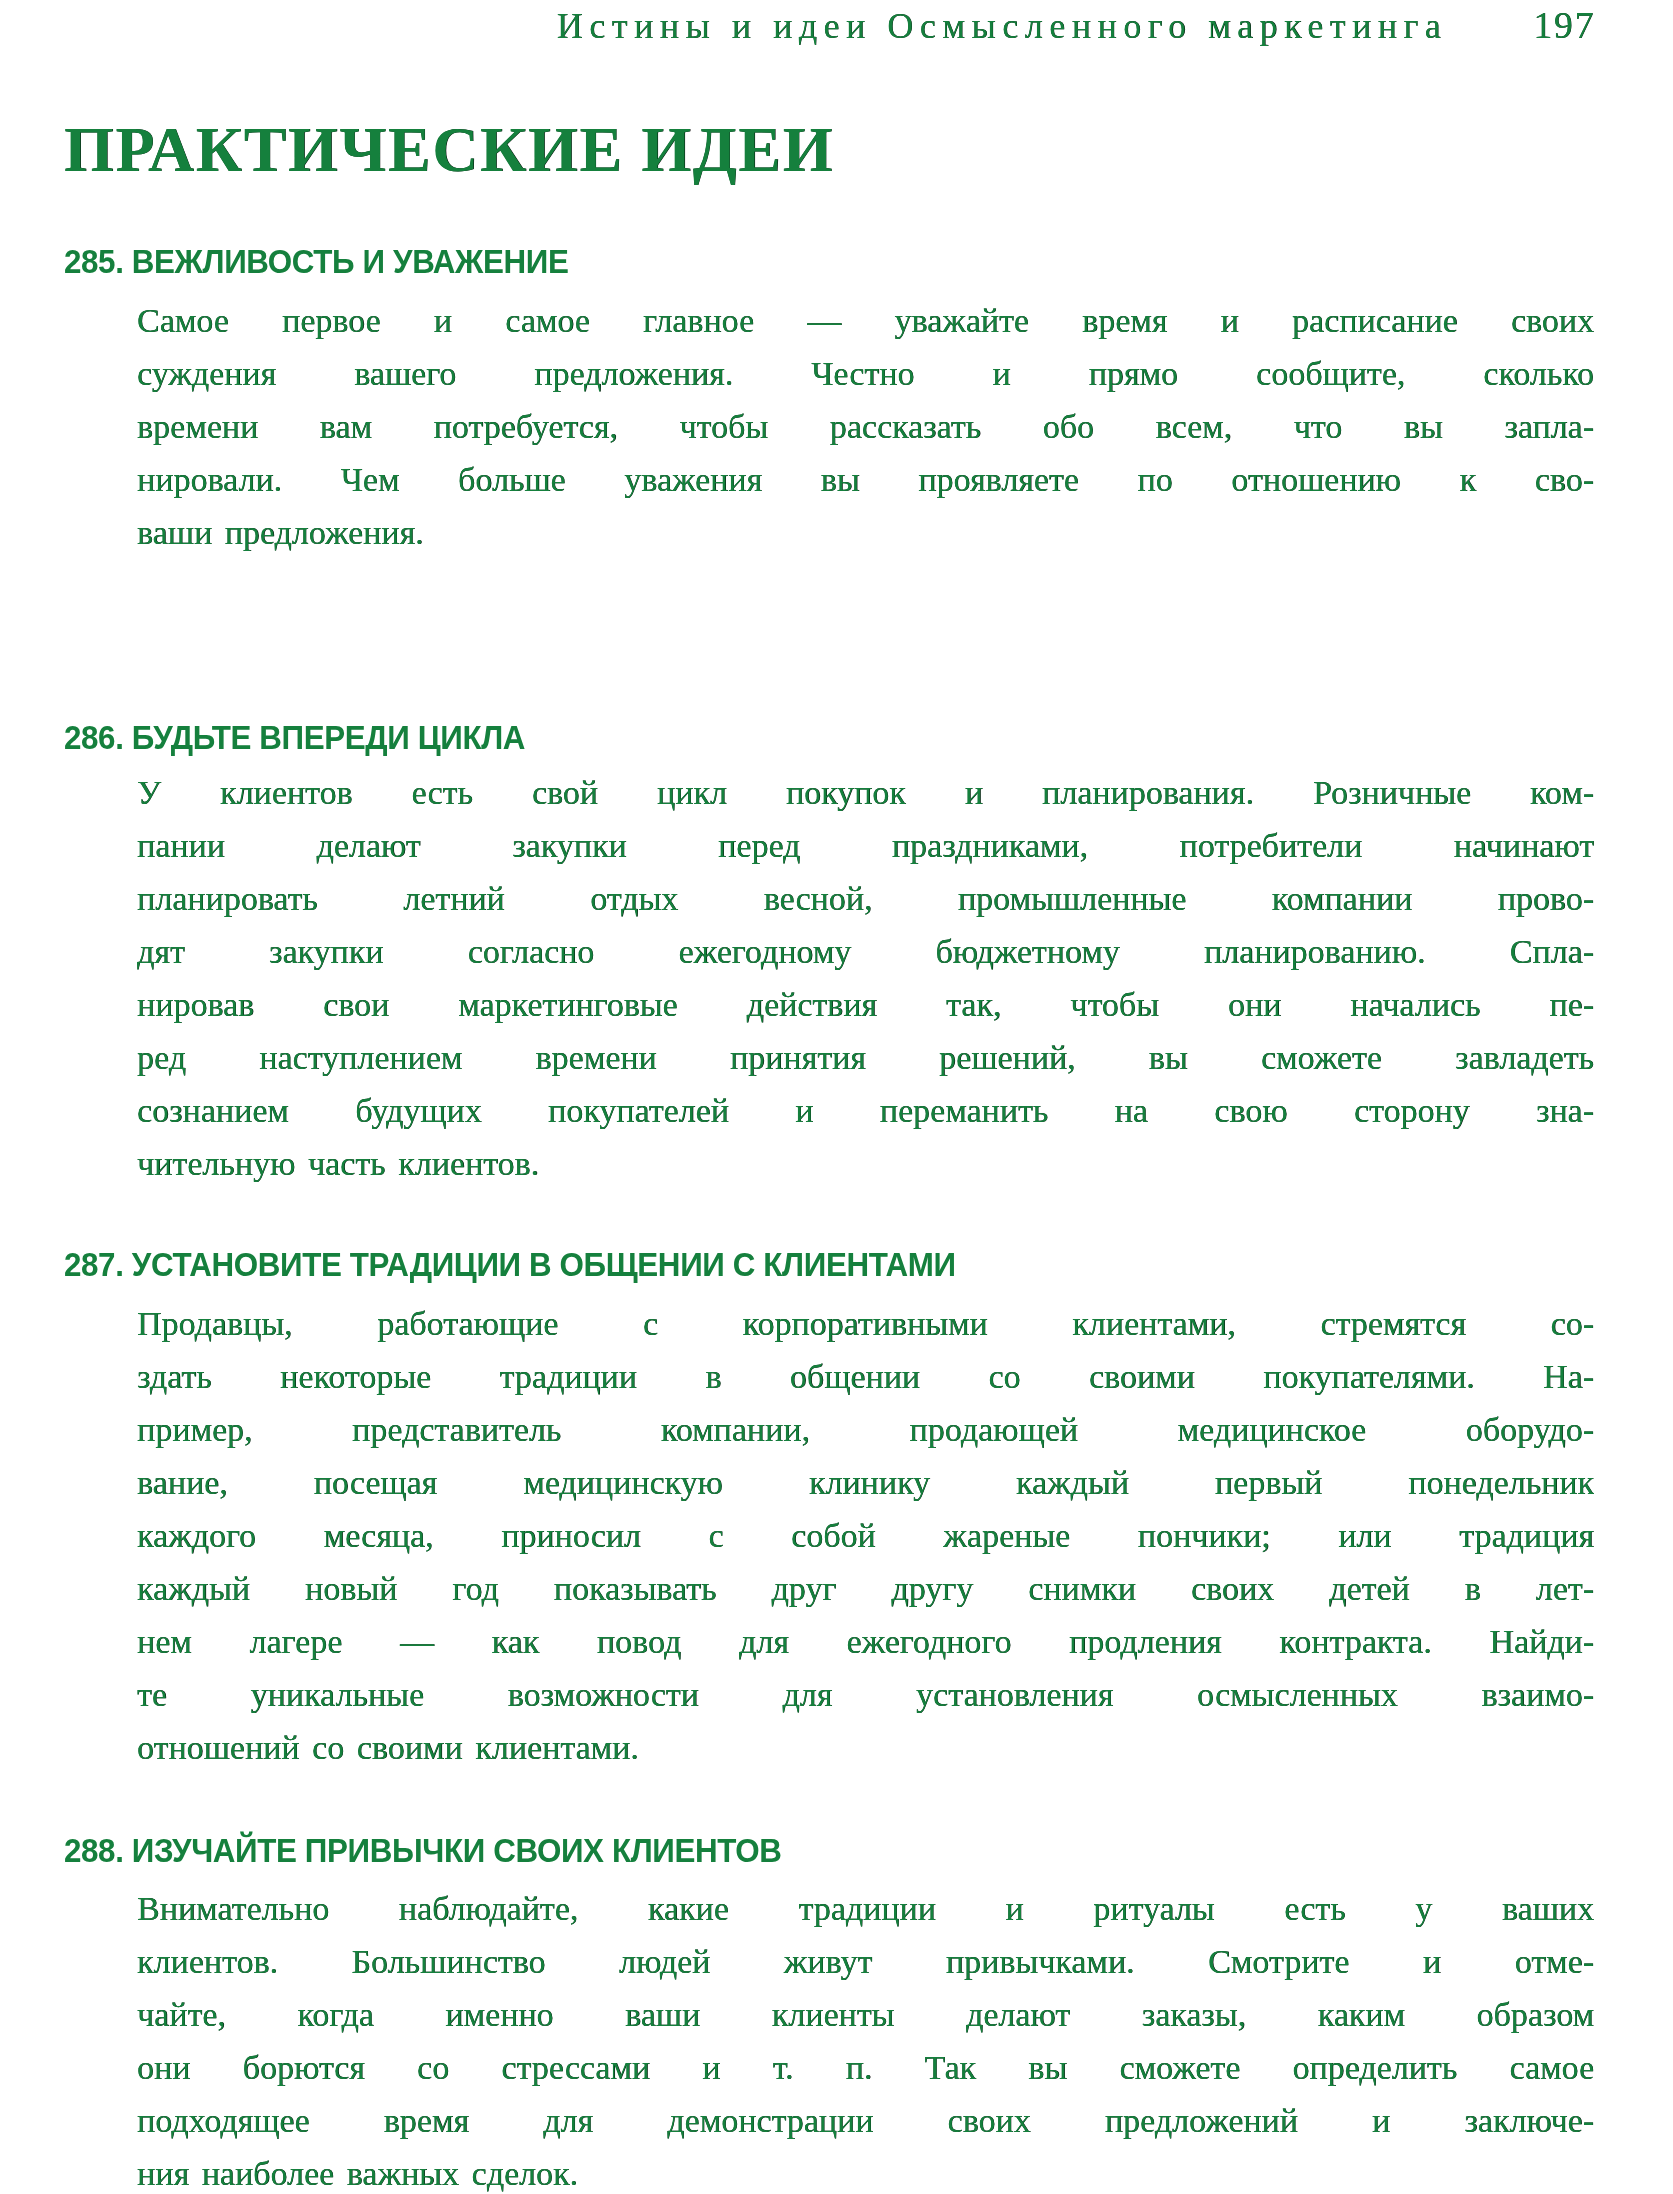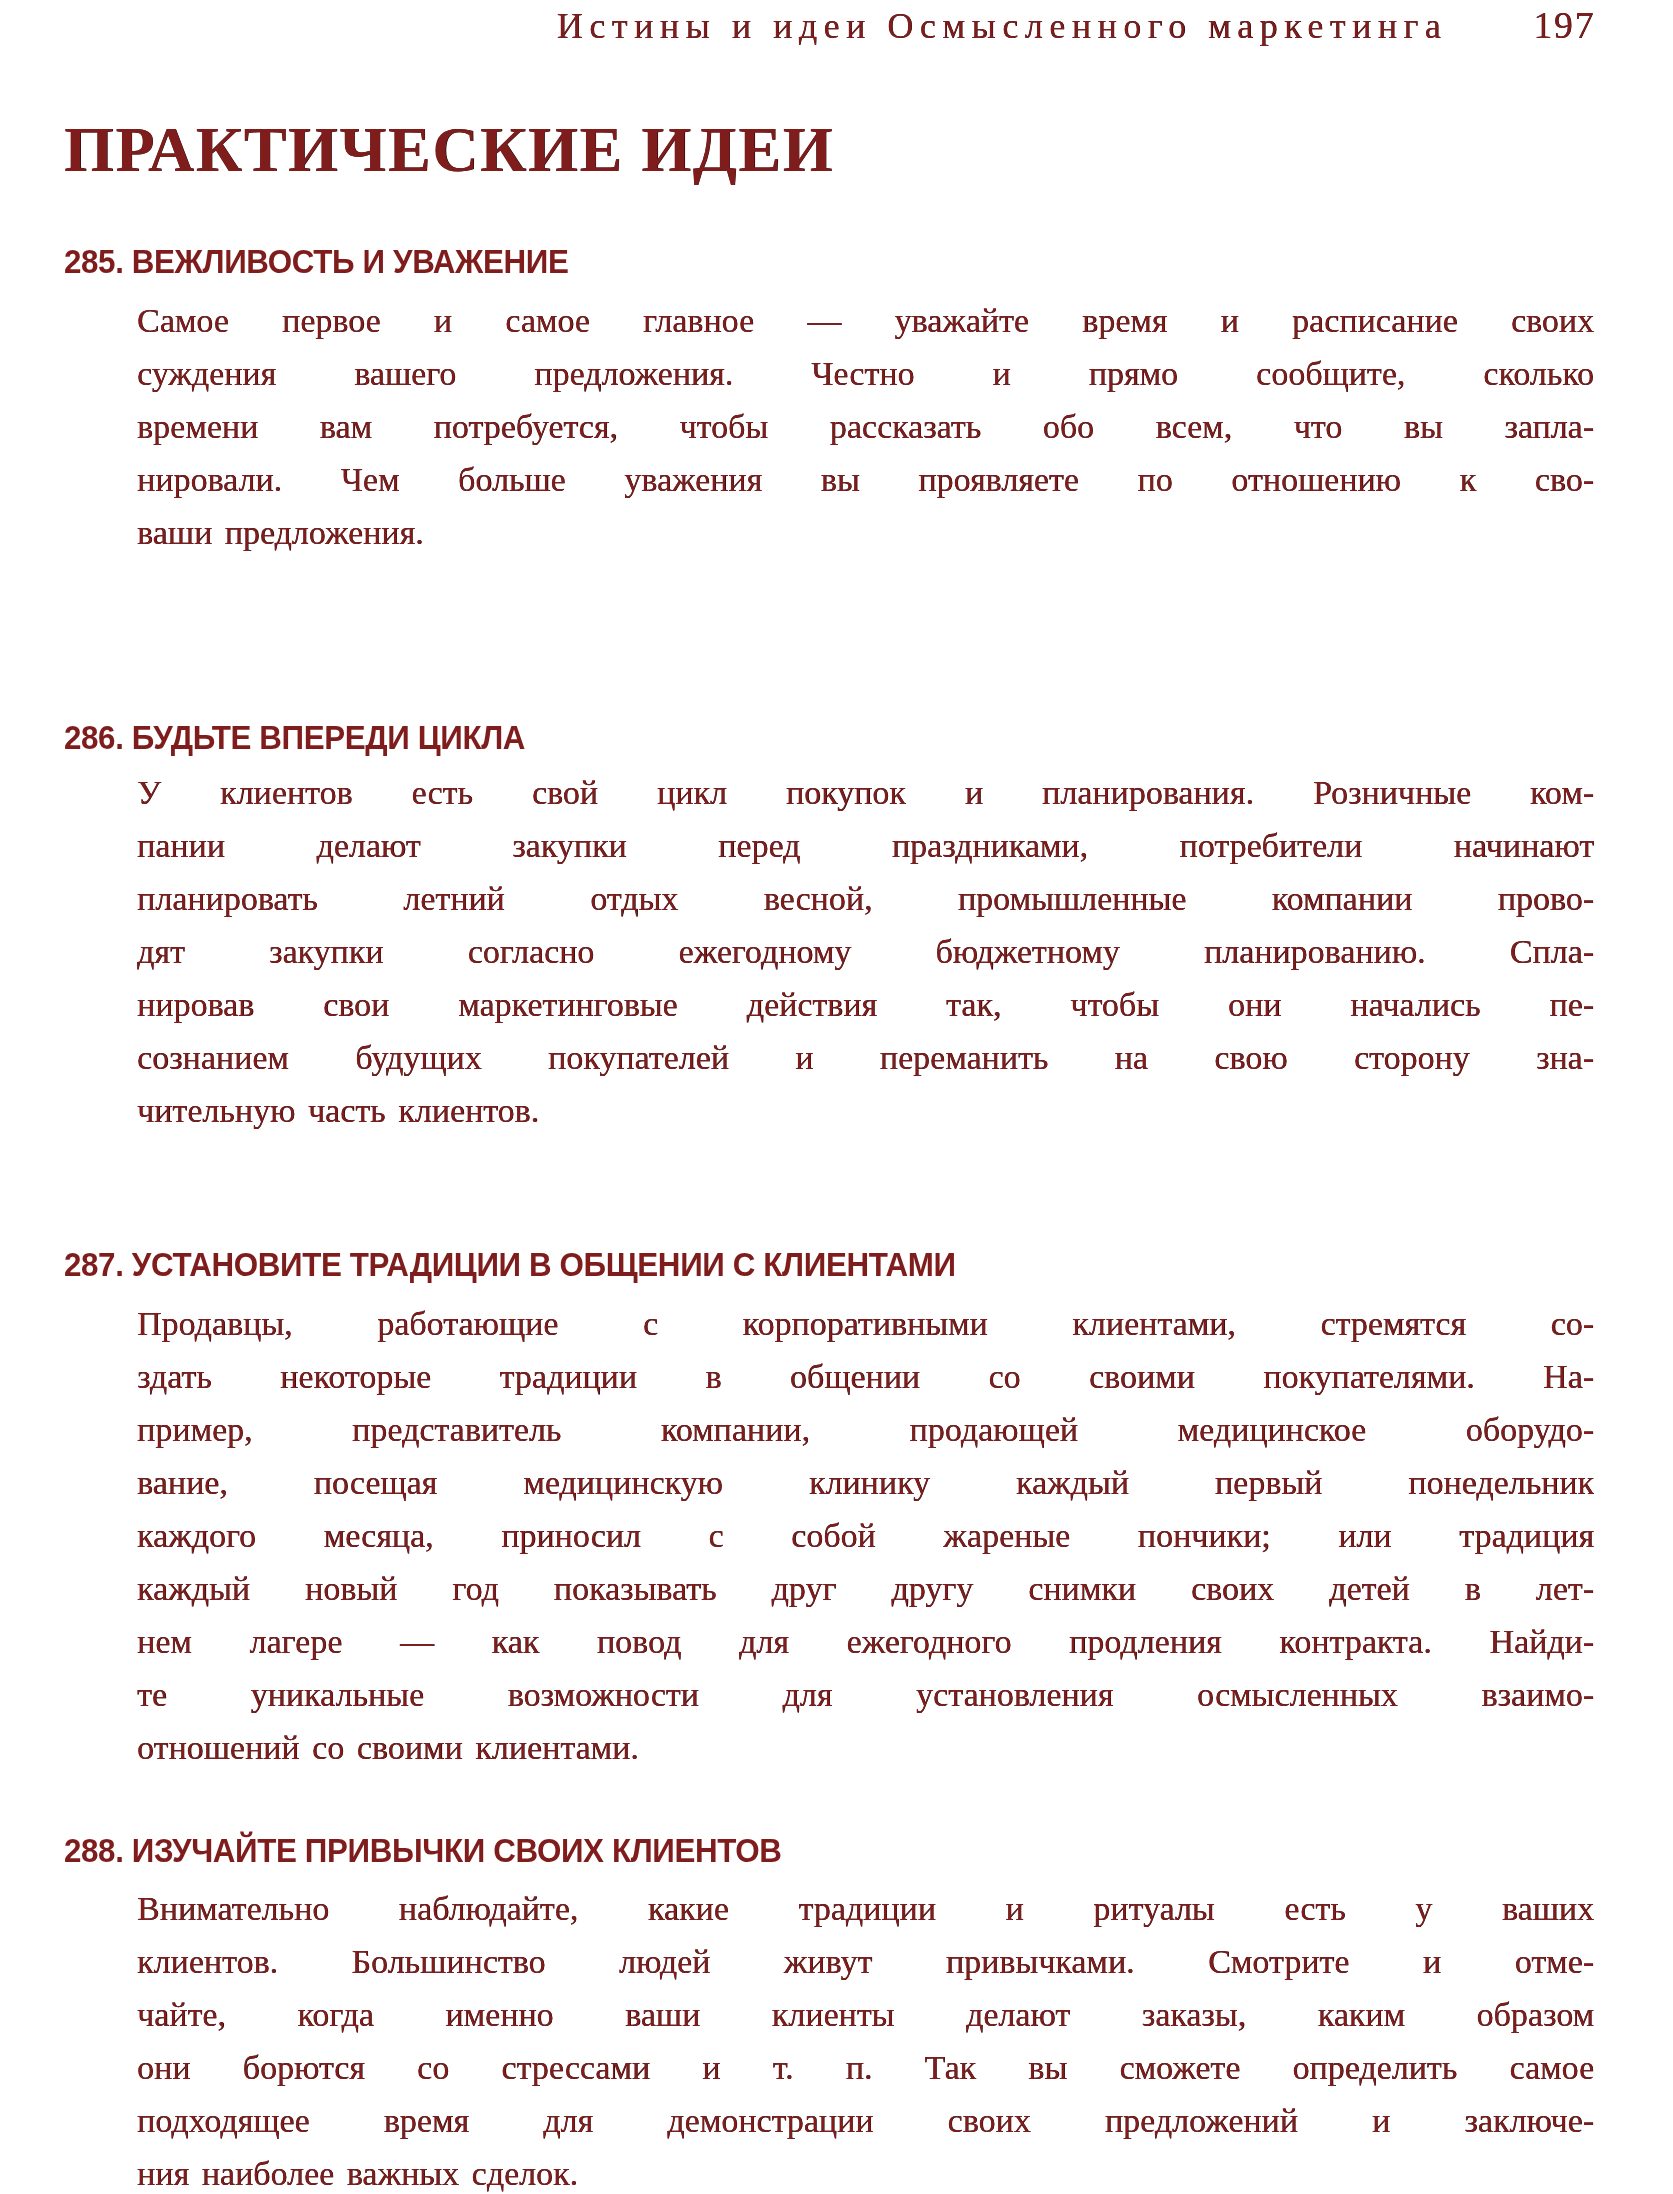--- a/index.html
+++ b/index.html
@@ -2,21 +2,21 @@
 <html style="font-size:13px"><head>
 <meta charset="utf-8">
 <style>
   html, body { margin: 0; padding: 0; }
   body { background: #e8e8e8; }
   .page {
     position: relative;
     width: 1673px;
     height: 2194px;
     background: #ffffff;
-    color: #7f1d1d;
+    color: #15803d;
     overflow: hidden;
     font-family: "Liberation Serif", "DejaVu Serif", serif;
   }
   .running-head {
     position: absolute;
     top: 3.3px;
     right: 78px;
     display: flex;
     align-items: baseline;
     white-space: nowrap;
@@ -108,20 +108,21 @@
     <div class="pline last">ваши предложения.</div>
   </div>
 
   <h2 class="section-heading" id="h286">286. БУДЬТЕ ВПЕРЕДИ ЦИКЛА</h2>
   <div class="para" id="p286">
     <div class="pline">У клиентов есть свой цикл покупок и планирования. Розничные ком-</div>
     <div class="pline">пании делают закупки перед праздниками, потребители начинают</div>
     <div class="pline">планировать летний отдых весной, промышленные компании прово-</div>
     <div class="pline">дят закупки согласно ежегодному бюджетному планированию. Спла-</div>
     <div class="pline">нировав свои маркетинговые действия так, чтобы они начались пе-</div>
+    <div class="pline">ред наступлением времени принятия решений, вы сможете завладеть</div>
     <div class="pline">сознанием будущих покупателей и переманить на свою сторону зна-</div>
     <div class="pline last">чительную часть клиентов.</div>
   </div>
 
   <h2 class="section-heading" id="h287">287. УСТАНОВИТЕ ТРАДИЦИИ В ОБЩЕНИИ С КЛИЕНТАМИ</h2>
   <div class="para" id="p287">
     <div class="pline">Продавцы, работающие с корпоративными клиентами, стремятся со-</div>
     <div class="pline">здать некоторые традиции в общении со своими покупателями. На-</div>
     <div class="pline">пример, представитель компании, продающей медицинское оборудо-</div>
     <div class="pline">вание, посещая медицинскую клинику каждый первый понедельник</div>

